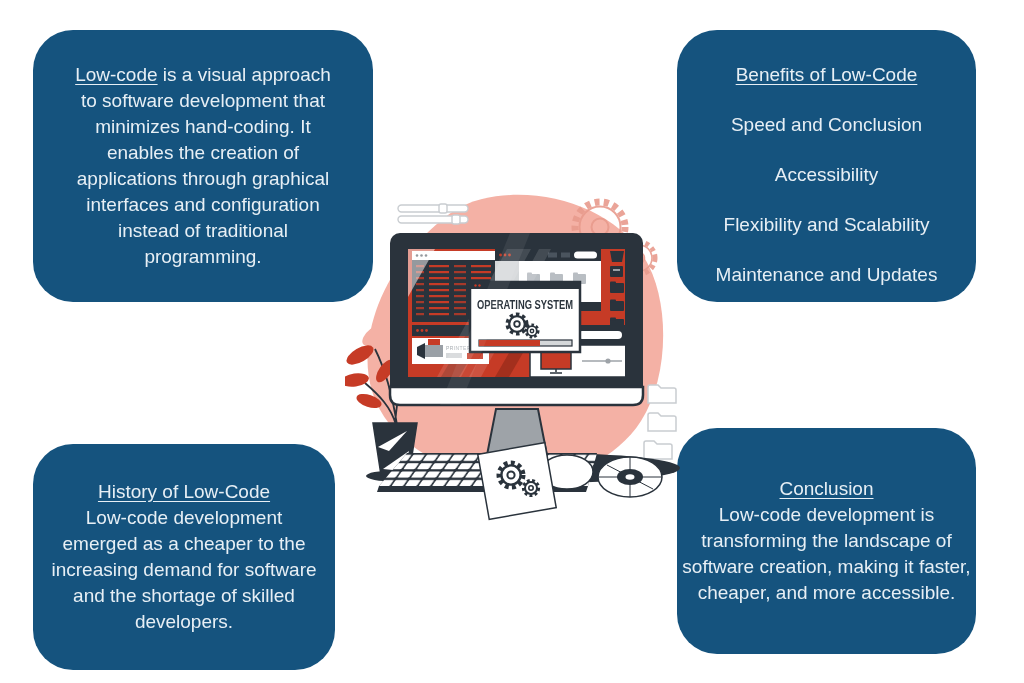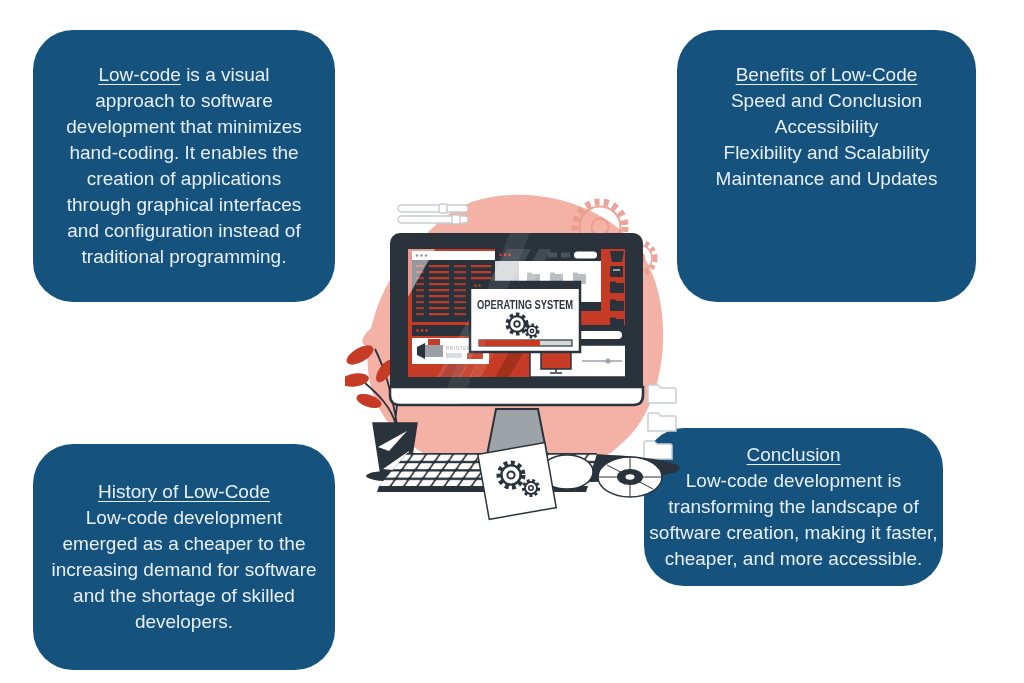--- a/index.html
+++ b/index.html
@@ -2,24 +2,24 @@
 <html><head>
 <meta charset="utf-8">
 <style>
   html,body{margin:0;padding:0;background:#ffffff;}
   .canvas{position:relative;width:1024px;height:683px;background:#ffffff;overflow:hidden;
           font-family:"Liberation Sans",sans-serif;}
   .card{position:absolute;background:#15537E;border-radius:40px;color:#E7EFF5;
         font-size:19px;line-height:26px;text-align:center;display:flex;flex-direction:column;
         align-items:center;box-sizing:border-box;}
   .card p{margin:0;}
-  .card-tl{left:33px;top:30px;width:302px;height:272px;justify-content:center;padding:14px 33px;}
-  .card-tr{left:677px;top:30px;width:299px;height:272px;justify-content:flex-start;padding:32px 12px 0;}
+  .card-tl{left:33px;top:30px;width:340px;height:272px;justify-content:center;padding:14px 33px;}
+  .card-tr{left:677px;top:30px;width:299px;height:272px;justify-content:flex-start;padding:32px 12px 0;gap:24px;}
   .card-bl{left:33px;top:444px;width:302px;height:226px;justify-content:center;padding:10px 14px;}
-  .card-br{left:644px;top:428px;width:299px;height:158px;justify-content:center;padding:10px 0;}
+  .card-br{left:677px;top:428px;width:299px;height:226px;justify-content:center;padding:10px 0;}
   .u{text-decoration:underline;text-underline-offset:3px;}
   .illus{position:absolute;left:345px;top:185px;}
   svg text{font-family:"Liberation Sans",sans-serif;}
 </style>
 </head>
 <body>
 
 <div class="canvas">
 
   <div class="card card-tl">

